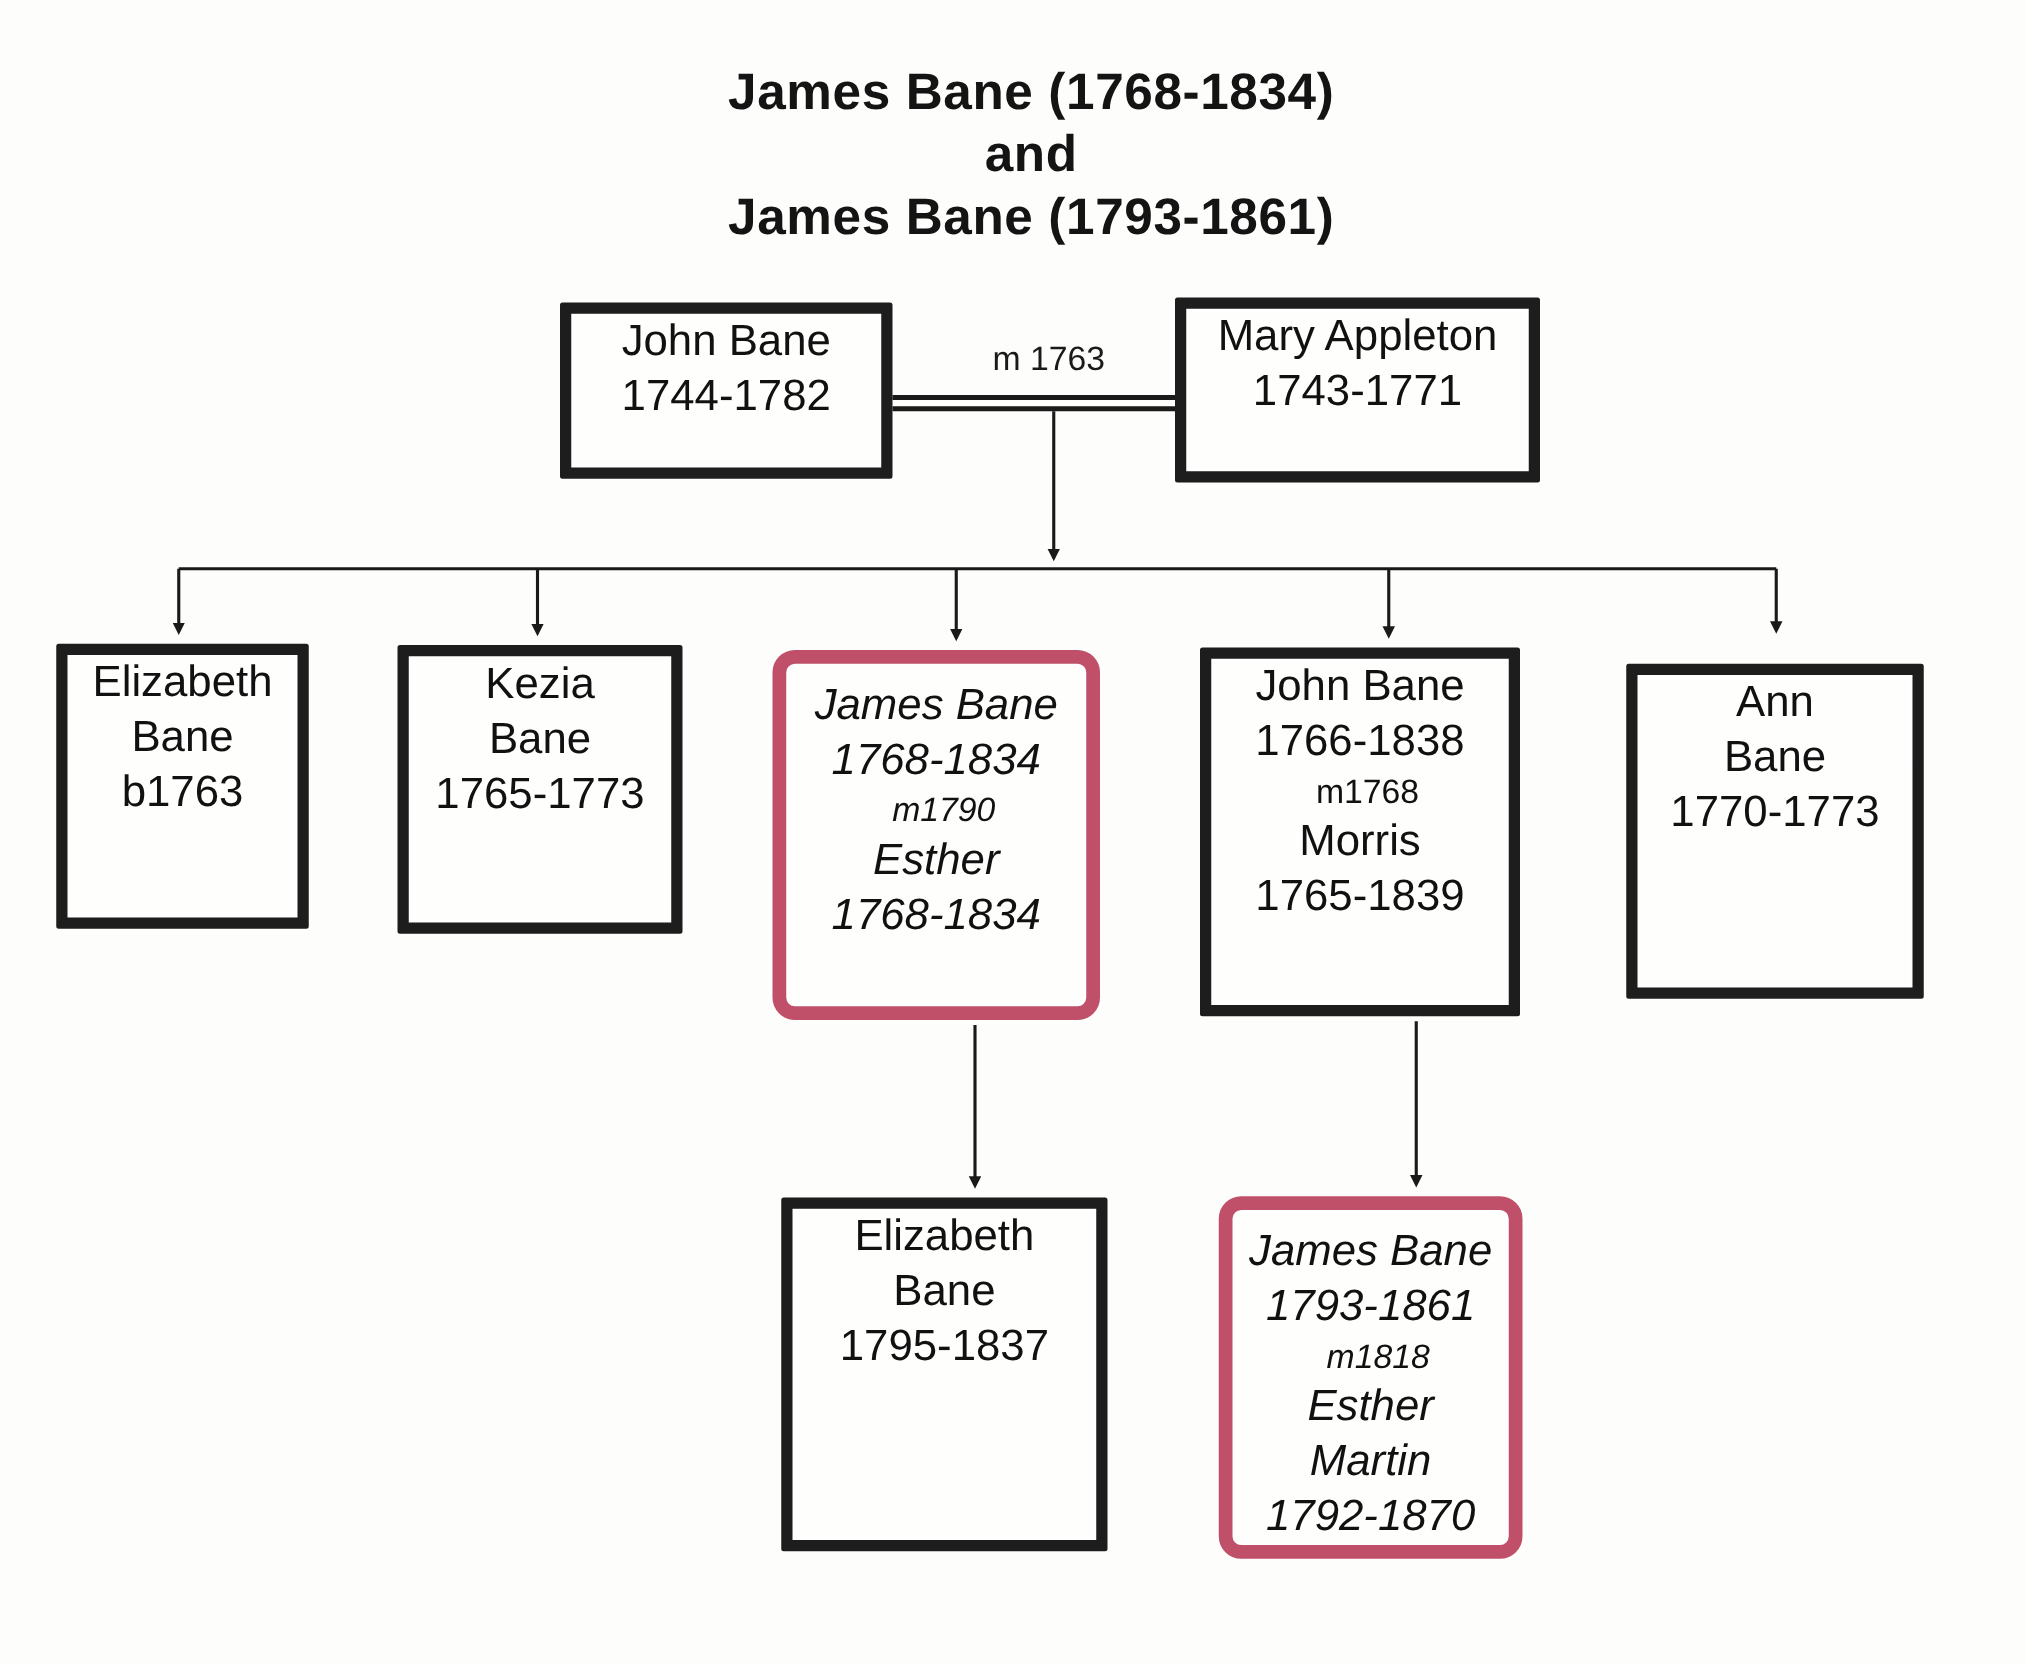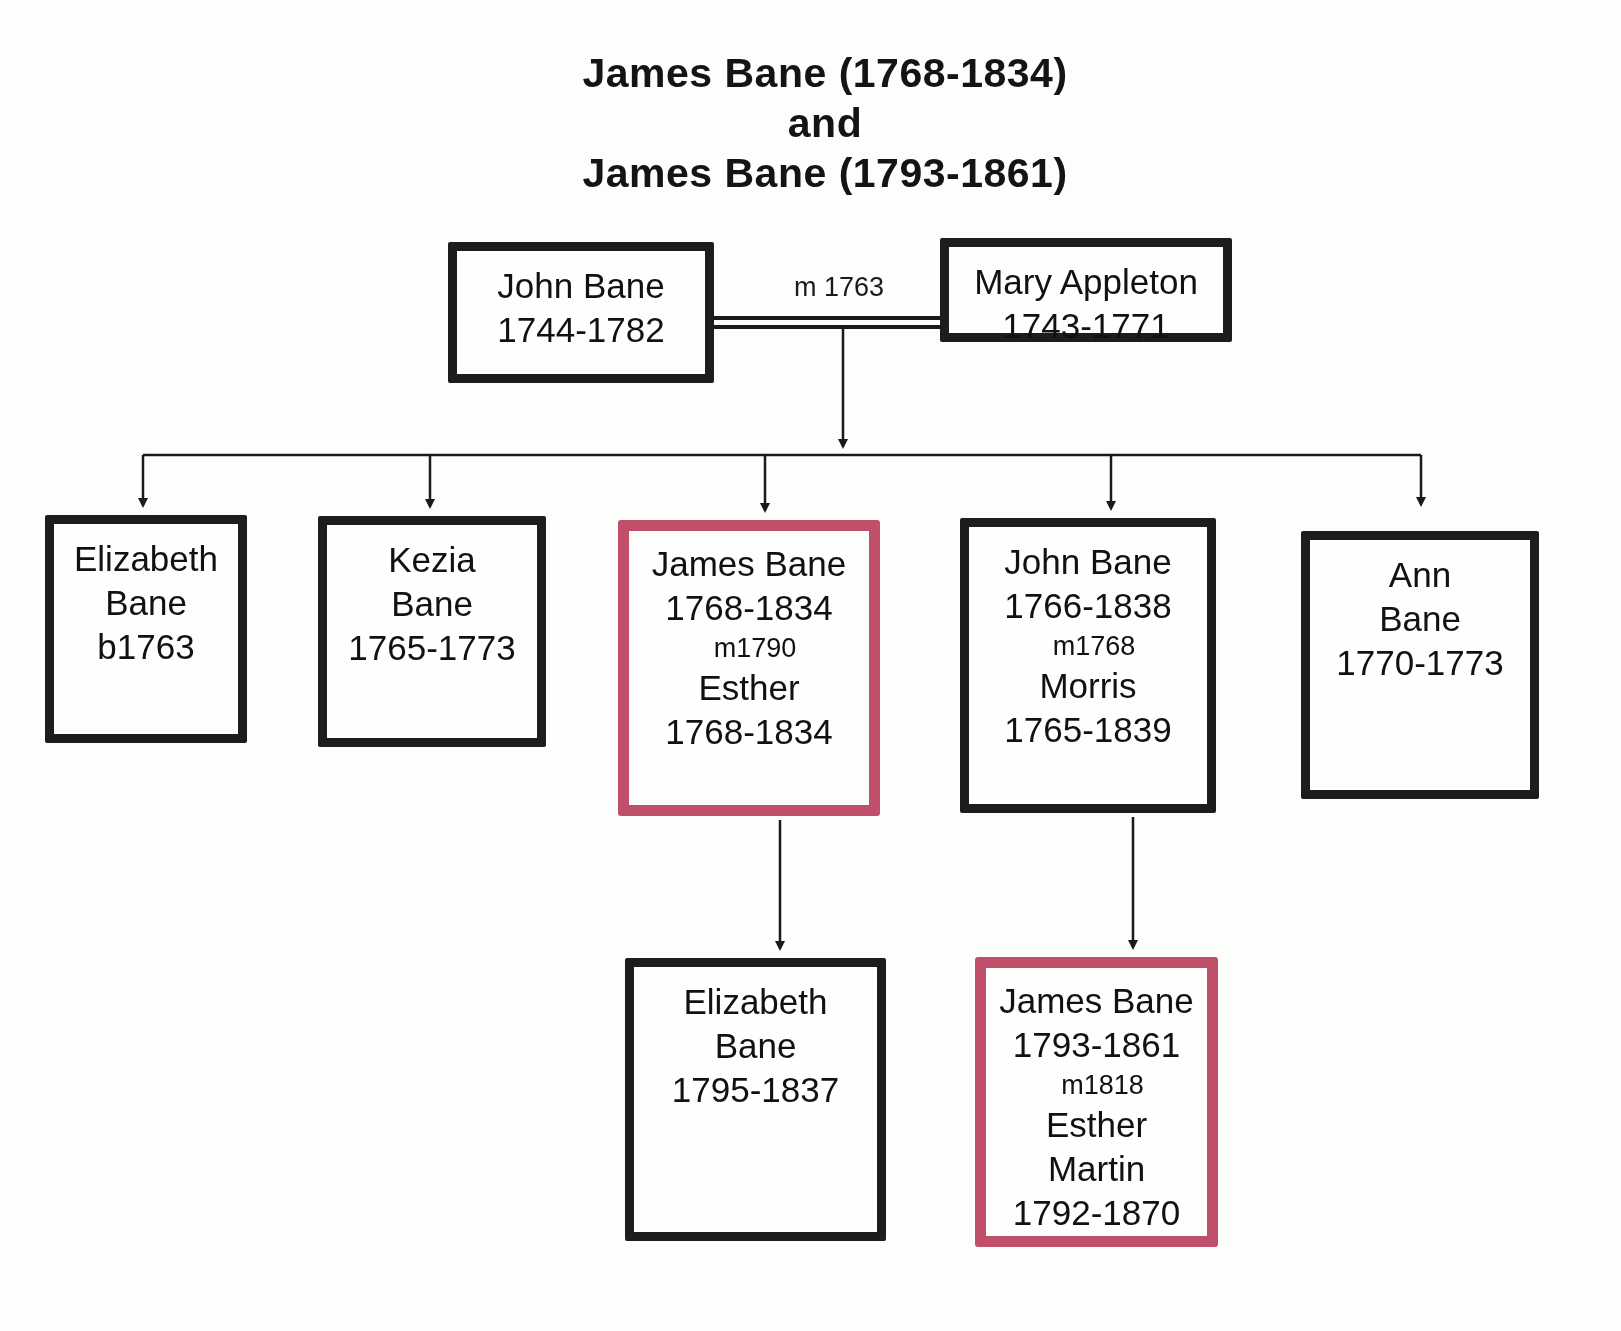--- a/index.html
+++ b/index.html
@@ -27,28 +27,28 @@
     line-height: 50px;
     letter-spacing: 0.5px;
     color: #141414;
   }
   .pbox {
     position: absolute;
     box-sizing: border-box;
     border: 9px solid var(--box-border, #1d1d1d);
     background: #fefefd;
     text-align: center;
-    padding-top: 13px;
     border-radius: 2px;
     box-shadow: inset 0 0 0 2px #ffffff;
   }
   .pbox.red {
     border: 11px solid var(--highlight, #c0506a);
-    border-radius: 3px;
+    border-radius: 18px;
     padding-top: 11px;
+    font-style: italic;
   }
   .line {
     font-size: 35px;
     line-height: 44px;
     white-space: nowrap;
   }
   .line.small {
     font-size: 27px;
     line-height: 36px;
     margin-left: 12px;
@@ -114,21 +114,21 @@
     <line x1="1133" y1="817" x2="1133" y2="947" marker-end="url(#arrow)"></line>
   </svg>
 
   <div class="pbox" style="left:448px; top:242px; width:266px; height:141px;">
     <div class="line">John Bane</div>
     <div class="line">1744-1782</div>
   </div>
 
   <div class="marriage-label">m 1763</div>
 
-  <div class="pbox" style="left:940px; top:238px; width:292px; height:104px;">
+  <div class="pbox" style="left:940px; top:238px; width:292px; height:148px;">
     <div class="line">Mary Appleton</div>
     <div class="line">1743-1771</div>
   </div>
 
   <div class="pbox" style="left:45px; top:515px; width:202px; height:228px;">
     <div class="line">Elizabeth</div>
     <div class="line">Bane</div>
     <div class="line">b1763</div>
   </div>
 

